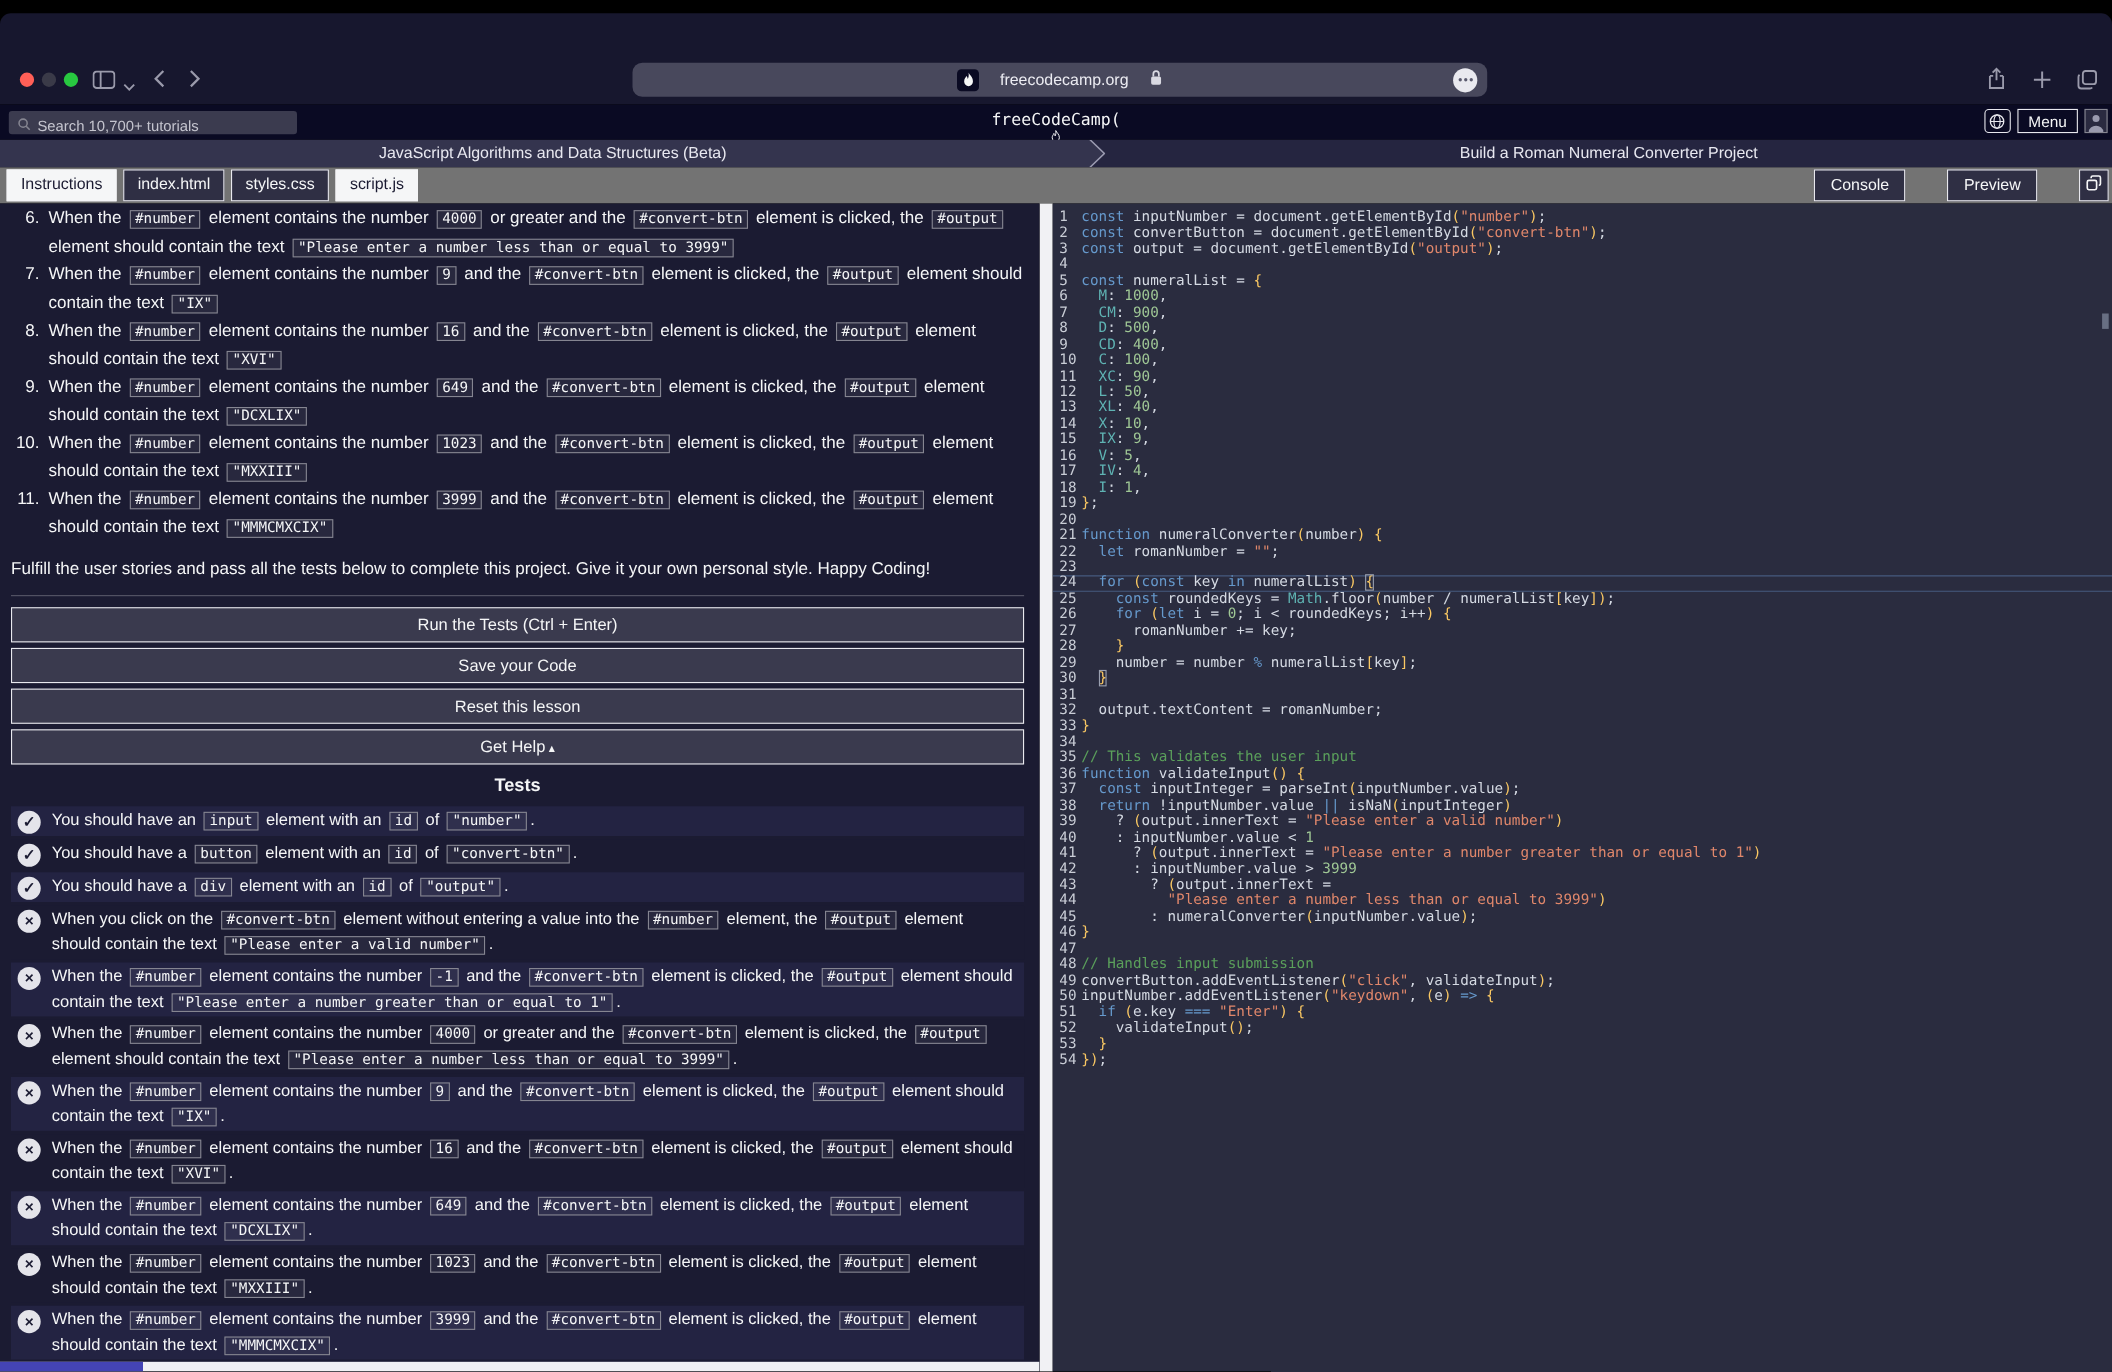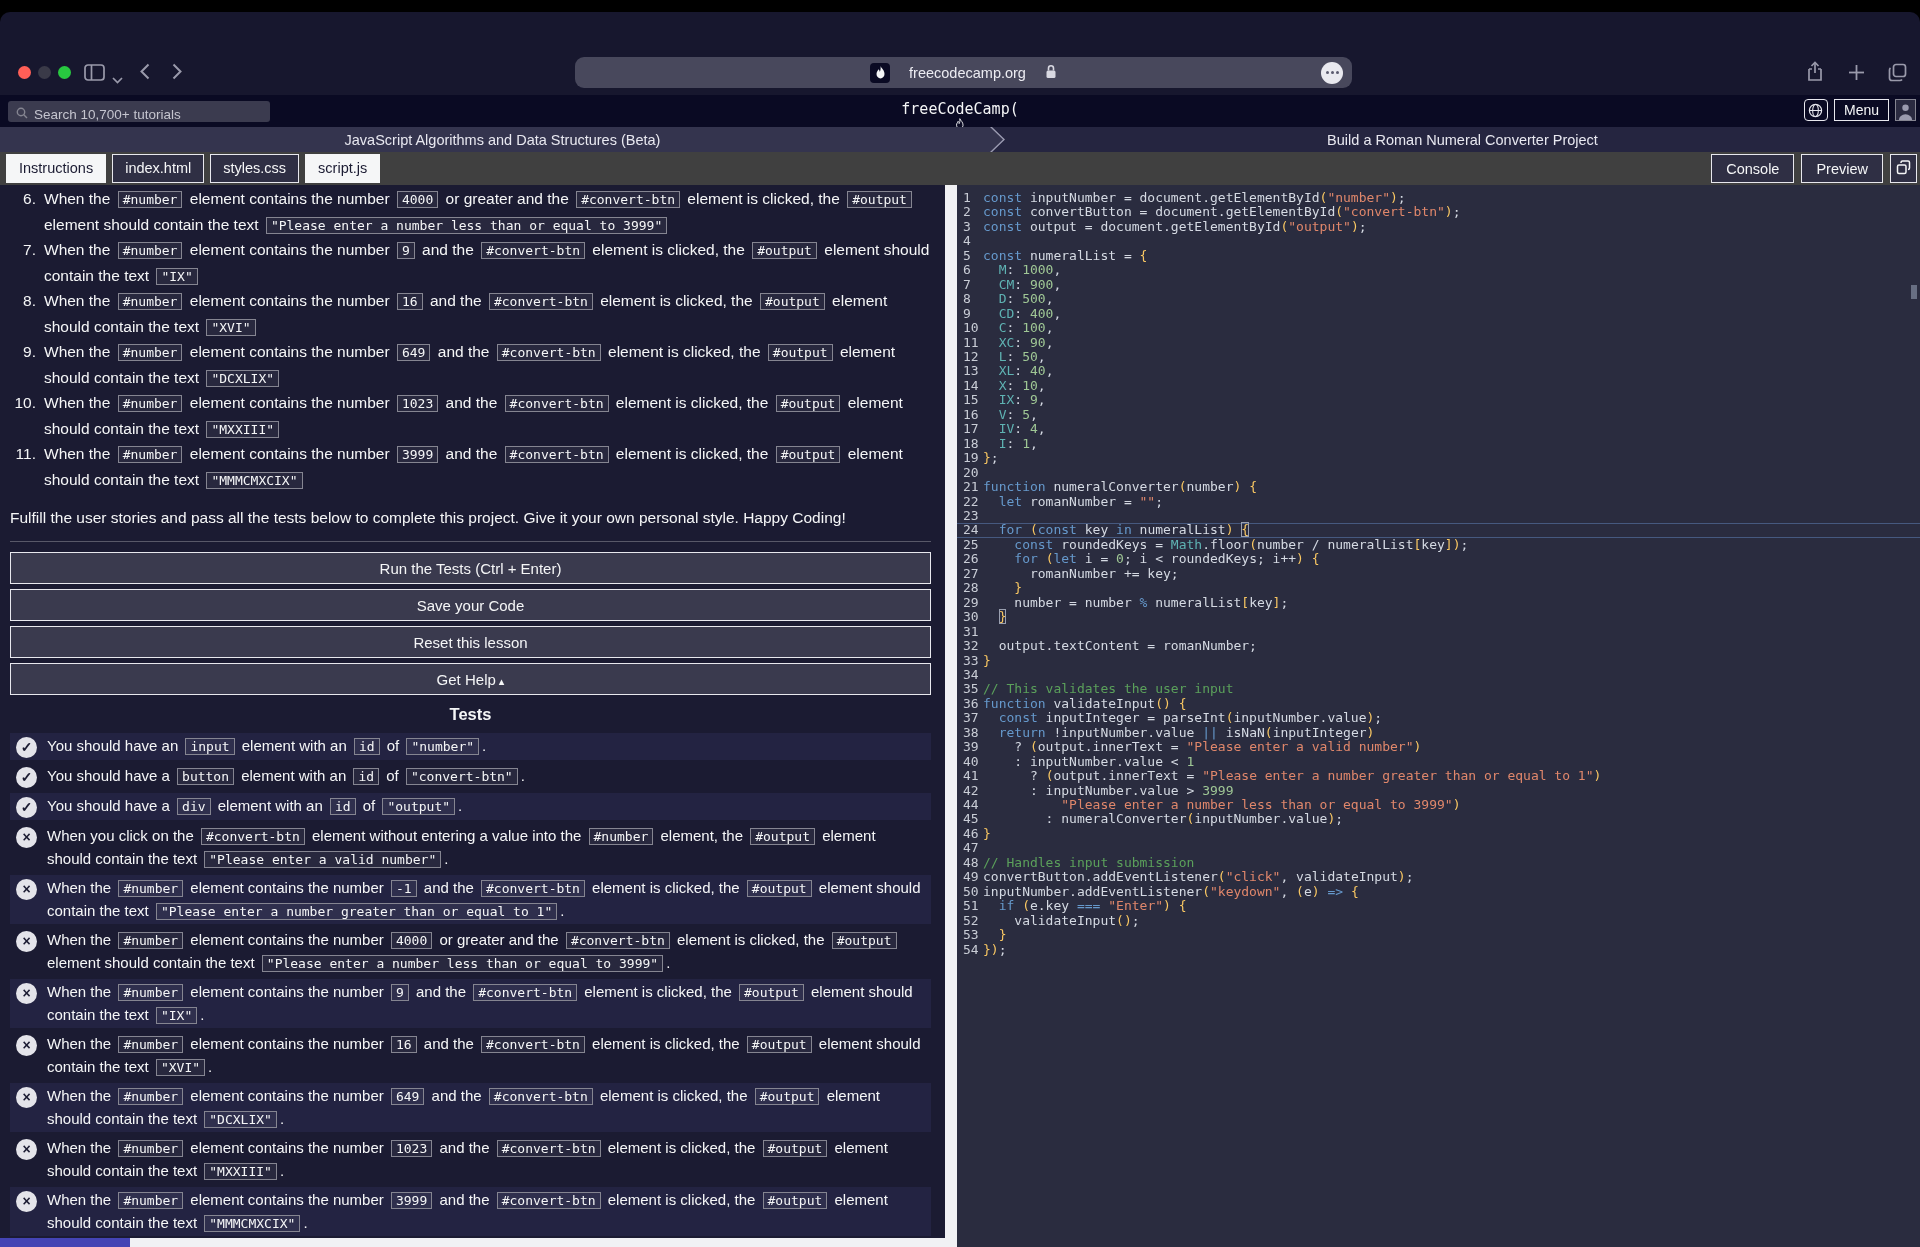--- a/index.html
+++ b/index.html
@@ -52,21 +52,21 @@
   .nav-left {
     position:absolute; left:0; top:0; width:1005px; height:25px; background:#34344e;
     clip-path:polygon(0 0, 991px 0, 1005px 50%, 991px 100%, 0 100%);
     display:flex; align-items:center; justify-content:center;
   }
   .nav-left-edge { position:absolute; left:990px; top:0; width:15px; height:25px;
     clip-path:polygon(0 0, 2px 0, 15px 50%, 2px 100%, 0 100%, 13px 50%); background:#9a9ab0; }
   .nav-right { position:absolute; left:1005px; right:0; top:0; height:25px; display:flex; align-items:center; justify-content:center; }
   .lesson-nav span { color:#e8e8f0; font-size:14.5px; }
   
-  .tab-row { height:33px; background:#404040; display:flex; align-items:center; padding:0 3px 0 6px; }
+  .tab-row { height:33px; background:#737373; display:flex; align-items:center; padding:0 3px 0 6px;gap:31px; }
   .tabs { display:flex; gap:6px; align-items:center; }
   .tab { height:29px; line-height:27px; padding:0 12px; font-size:14.5px; background:#2f2f44; color:#f5f6f7; border:1px solid #e8e8ee; cursor:pointer; }
   .tab.active { background:#f5f6f7; color:#1b1b32; border-color:#f5f6f7; }
   .tab-row .spacer { flex:1; }
   .ed-btn { height:29px; padding:0 14px; background:#2f2f44; border:1.5px solid #e8e8ee; color:#f5f6f7; font-size:14.5px; font-family:inherit; margin-left:7px; }
   .ed-icon-btn { width:27px; height:29px; padding:0; display:flex; align-items:center; justify-content:center; }
   
   .workspace { position:relative; height:1062px; display:flex; }
   .left-panel { position:relative; width:945px; background:#1b1b32; color:#f5f6f7; overflow:hidden; padding:2px 14px 12px 10px; }
   .divider { width:12px; background:#f1f1f4; cursor:col-resize; }
@@ -513,20 +513,24 @@
           </div>
           <div class="cl">
             <span class="g">41</span>
             <span class="t"><span class="tk-pl">      ? </span><span class="tk-br">(</span><span class="tk-pl">output.innerText = </span><span class="tk-str">"Please enter a number greater than or equal to 1"</span><span class="tk-br">)</span></span>
           </div>
           <div class="cl">
             <span class="g">42</span>
             <span class="t"><span class="tk-pl">      : inputNumber.value &gt; </span><span class="tk-num">3999</span></span>
           </div>
           <div class="cl">
+            <span class="g">43</span>
+            <span class="t"><span class="tk-pl">        ? </span><span class="tk-br">(</span><span class="tk-pl">output.innerText =</span></span>
+          </div>
+          <div class="cl">
             <span class="g">44</span>
             <span class="t"><span class="tk-pl">          </span><span class="tk-str">"Please enter a number less than or equal to 3999"</span><span class="tk-br">)</span></span>
           </div>
           <div class="cl">
             <span class="g">45</span>
             <span class="t"><span class="tk-pl">        : numeralConverter</span><span class="tk-br">(</span><span class="tk-pl">inputNumber.value</span><span class="tk-br">)</span><span class="tk-pl">;</span></span>
           </div>
           <div class="cl">
             <span class="g">46</span>
             <span class="t"><span class="tk-br">}</span></span>

